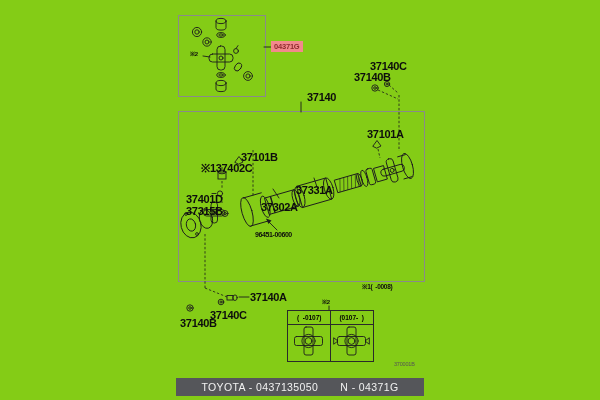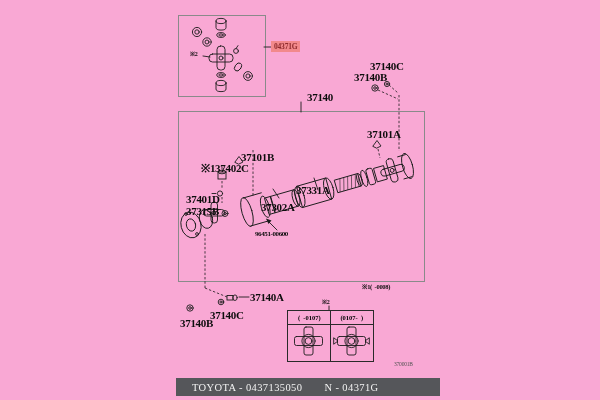--- a/index.html
+++ b/index.html
@@ -1,35 +1,35 @@
 <!DOCTYPE html>
 <html><head>
 <meta charset="utf-8">
 <style>
   html,body{margin:0;padding:0;}
-  #canvas{position:relative;width:600px;height:400px;background:#f9a8d4;overflow:hidden;
-          font-family:Liberation Serif, serif;}
+  #canvas{position:relative;width:600px;height:400px;background:#84cc16;overflow:hidden;
+          font-family:Liberation Sans, sans-serif;}
   #art{position:absolute;left:0;top:0;z-index:1;}
   svg .s{fill:none;stroke:#1c1c1c;stroke-width:0.9;stroke-linecap:round;}
   svg .d{fill:none;stroke:#1c1c1c;stroke-width:0.8;stroke-dasharray:2.4 1.9;}
   svg .h{fill:none;stroke:#1c1c1c;stroke-width:0.55;}
   svg .f{fill:#1c1c1c;stroke:none;}
   .box{position:absolute;border:1px solid #8a8a8a;background:transparent;z-index:0;}
   .lbl{position:absolute;font-weight:bold;font-size:11px;letter-spacing:-0.3px;color:#0d0d0d;
        white-space:pre;z-index:3;line-height:1;}
   .lbl.sm{font-size:6.5px;}
   .lbl.xs{font-size:6px;}
   .hl{position:absolute;z-index:3;background:#f2898c;color:#8f2b2e;font-weight:bold;font-size:7.5px;
       line-height:1;padding:2px 3px 1px 3px;letter-spacing:-0.2px;}
   #app-table{position:absolute;left:287px;top:310px;width:85px;height:50px;border:1px solid #2a2a2a;z-index:2;}
   #app-table .hdr{display:flex;height:13px;border-bottom:1px solid #2a2a2a;}
   #app-table .hdr span{flex:1;text-align:center;font-size:6.5px;font-weight:bold;line-height:13px;white-space:pre;}
   #app-table .vdiv{position:absolute;left:42px;top:0;bottom:0;width:0;border-left:1px solid #2a2a2a;}
   #footer-bar{position:absolute;left:176px;top:378px;width:248px;height:18px;background:#55565a;z-index:3;
-      display:flex;align-items:center;gap:22px;padding-left:16px;}
+      display:flex;align-items:center;justify-content:center;gap:22px;}
   #footer-bar span{color:#f2f2f2;font-size:10.5px;letter-spacing:0.4px;white-space:pre;}
   #dwg-no{position:absolute;left:394px;top:361px;font-size:5.5px;color:#555;z-index:3;letter-spacing:-0.2px;}
 </style>
 </head>
 <body>
 
 <div id="canvas">
 
   <div class="box" style="left:178px;top:15px;width:86px;height:80px;"></div>
   <div class="box" style="left:178px;top:111px;width:245px;height:169px;"></div>

